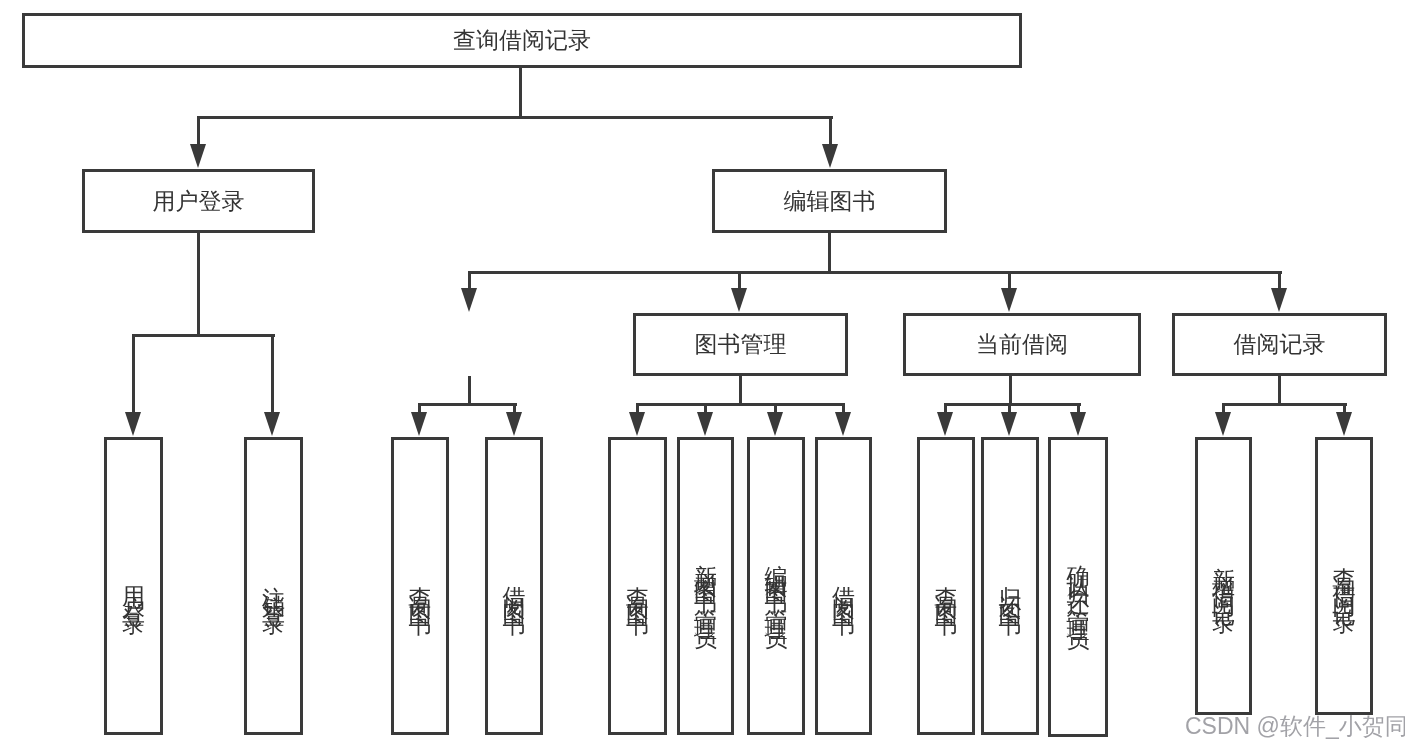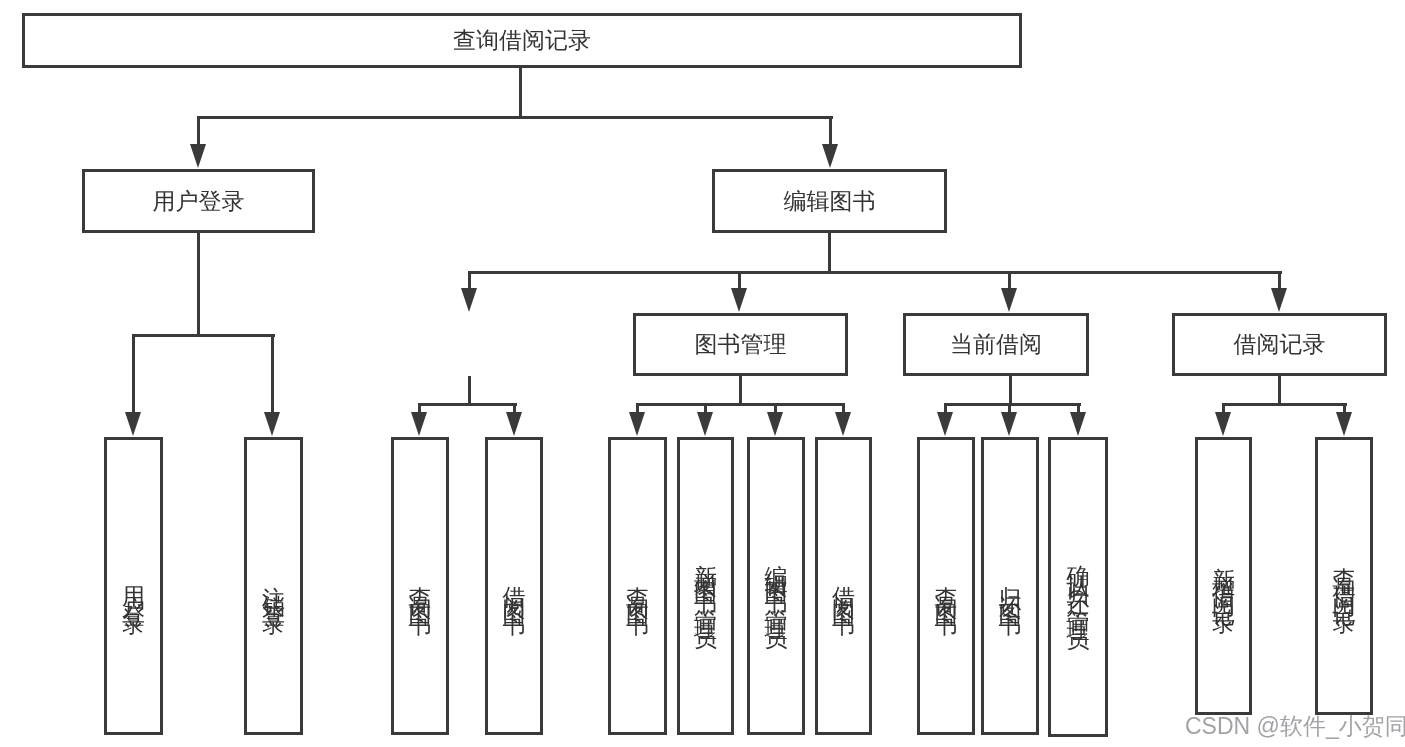--- a/index.html
+++ b/index.html
@@ -67,21 +67,21 @@
   <div class="vl" style="left:1008px; top:271px; height:20px;"></div>
   <div class="vl" style="left:1278px; top:271px; height:20px;"></div>
   <div class="arrow" style="left:461px; top:288px;"></div>
   <div class="arrow" style="left:731px; top:288px;"></div>
   <div class="arrow" style="left:1001px; top:288px;"></div>
   <div class="arrow" style="left:1271px; top:288px;"></div>
 
   <div class="node" style="left:633px; top:313px; width:215px; height:63px;">
     <span>图书管理</span>
   </div>
-  <div class="node" style="left:903px; top:313px; width:186px; height:63px;">
+  <div class="node" style="left:903px; top:313px; width:238px; height:63px;">
     <span>当前借阅</span>
   </div>
   <div class="node" style="left:1172px; top:313px; width:215px; height:63px;">
     <span>借阅记录</span>
   </div>
 
   <div class="vl" style="left:468px; top:376px; height:29px;"></div>
   <div class="hl" style="left:418px; top:403px; width:99px;"></div>
   <div class="vl" style="left:418px; top:403px; height:12px;"></div>
   <div class="vl" style="left:513px; top:403px; height:12px;"></div>

